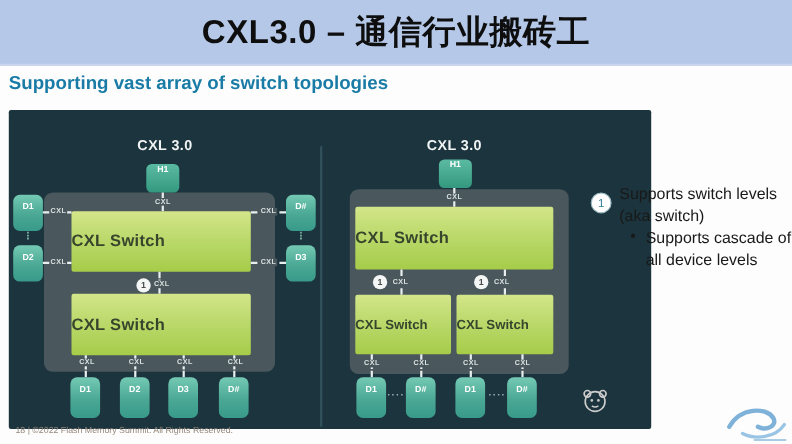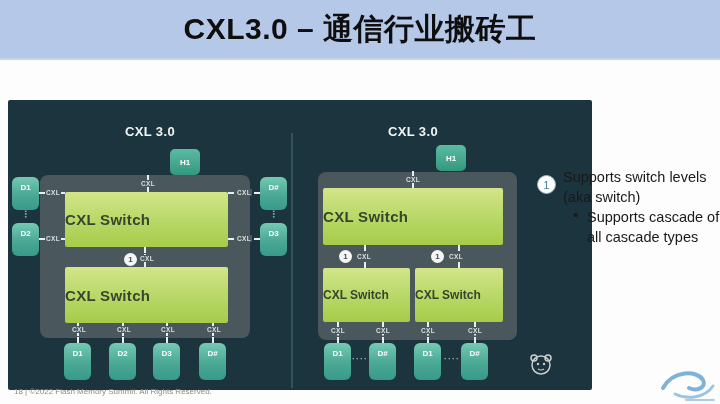--- a/index.html
+++ b/index.html
@@ -25,22 +25,22 @@
   .swbox{position:absolute;background:linear-gradient(180deg,#d3e589 0%,#b7d766 55%,#a6cc49 100%);
          border-radius:2px;display:flex;align-items:center;
          color:#38452d;font-weight:bold;}
   .sw-lg{font-size:15px;letter-spacing:0.3px;}
   .sw-sm{font-size:12px;}
 
   .devbox{position:absolute;background:linear-gradient(180deg,#74c9b4 0%,#4aa894 55%,#389a8a 100%);
           border-radius:6px;display:flex;align-items:flex-start;justify-content:center;
           color:#ffffff;font-weight:bold;font-size:8px;padding-top:6px;box-sizing:border-box;}
   .hostbox{position:absolute;background:linear-gradient(180deg,#5bbba2 0%,#33987f 100%);
-           border-radius:5px;display:flex;align-items:center;justify-content:center;
-           color:#ffffff;font-weight:bold;font-size:8px;margin-left:37px;}
+           border-radius:5px;display:flex;align-items:flex-start;justify-content:center;
+           color:#ffffff;font-weight:bold;font-size:8px;}
 
   .vline{position:absolute;width:0;border-left:2px dashed #e9efef;}
   .hline{position:absolute;height:0;border-top:2px dashed #e9efef;}
   .cxl{position:absolute;font-size:6.5px;font-weight:bold;color:#d8e0e0;letter-spacing:0.4px;
        background:#4a575c;line-height:7px;padding:0 1px;}
   .badge{position:absolute;width:13px;height:13px;border-radius:50%;background:#f4f6f6;
          color:#4a4a4a;font-size:8px;font-weight:bold;display:flex;align-items:center;justify-content:center;}
   .vdots{position:absolute;color:#7fb5a8;font-size:9px;font-weight:bold;line-height:4px;letter-spacing:0;}
   .hdots{position:absolute;color:#9fb5b2;font-size:9px;font-weight:bold;letter-spacing:1px;}
 
@@ -62,20 +62,21 @@
 </style>
 </head>
 <body>
 
 <div class="slide">
 
   <div class="header">
     <div class="header-title">CXL3.0 – 通信行业搬砖工</div>
   </div>
 
+  <div class="subtitle">Supporting vast array of switch topologies</div>
 
   <div class="photo">
     <div class="divider"></div>
 
     <div class="abs diag-title" style="left:0;top:24px;width:284px;">CXL 3.0</div>
 
     <div class="panel" style="left:32px;top:75px;width:210px;height:163px;"></div>
 
     <div class="hostbox" style="left:125px;top:49px;width:30px;height:26px;">
       <span>H1</span>
@@ -194,21 +195,21 @@
   </div>
 
   <div class="ann-badge">1</div>
   <div class="ann-text">
     <div>Supports switch levels</div>
     <div>(aka switch)</div>
   </div>
   <div class="ann-bullet">•</div>
   <div class="ann-bullet-text">
     <div>Supports cascade of</div>
-    <div>all cascade types</div>
+    <div>all device levels</div>
   </div>
 
   <div class="footer">18 | ©2022 Flash Memory Summit. All Rights Reserved.</div>
 
   <div class="wm-icon">
     <svg width="26" height="26" viewBox="0 0 26 26">
       <circle cx="13" cy="14" r="9" fill="none" stroke="#cccccc" stroke-width="1.5"></circle>
       <circle cx="6" cy="7" r="3" fill="none" stroke="#cccccc" stroke-width="1.5"></circle>
       <circle cx="20" cy="7" r="3" fill="none" stroke="#cccccc" stroke-width="1.5"></circle>
       <circle cx="10" cy="13" r="1.2" fill="#cccccc"></circle>

